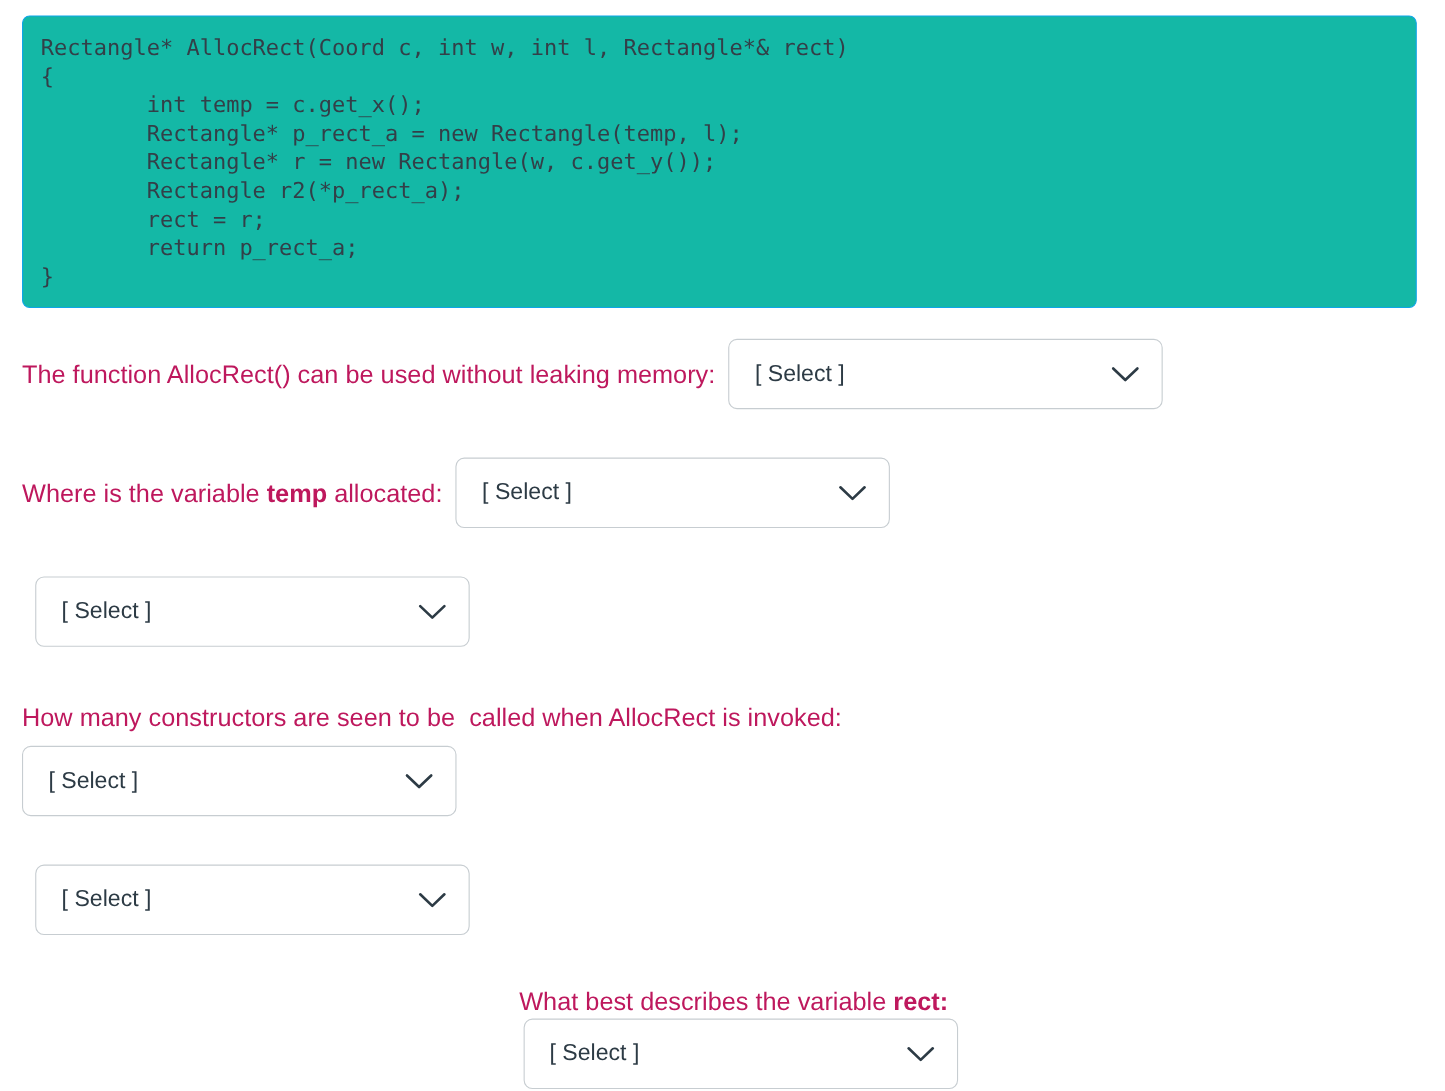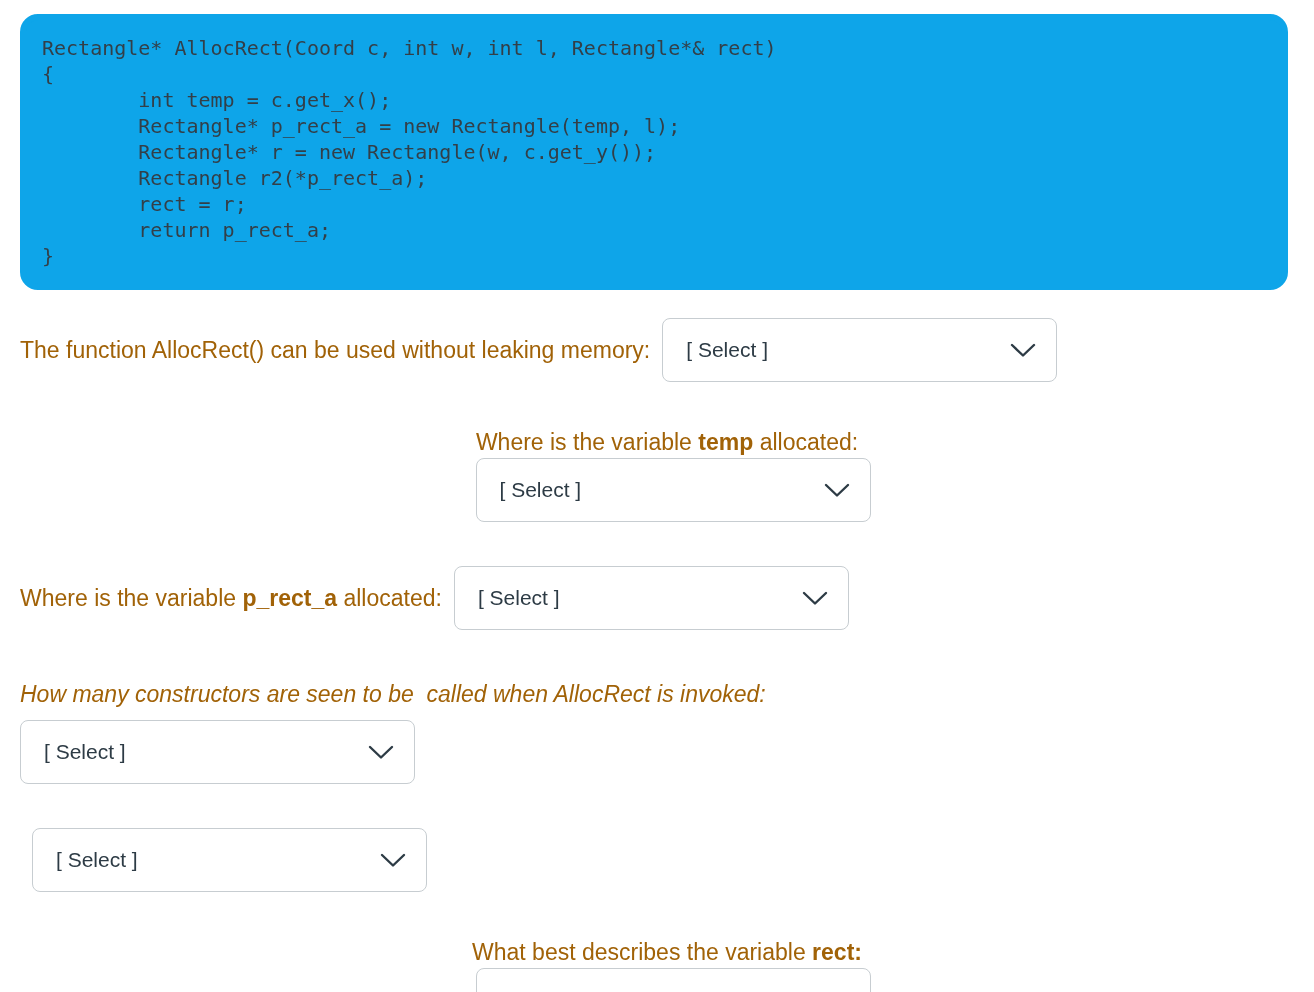--- a/index.html
+++ b/index.html
@@ -9,55 +9,55 @@
     height: 992px;
     font-family: "Liberation Sans", sans-serif;
     color: #2d3b45;
     overflow: hidden;
   }
   .page { position: relative; width: 1314px; height: 992px; }
 
   
   .code-block {
     margin: 14px 26px 0 20px;
-    background: #0ea5e9;
-    border: 6px solid #0ea5e9;
-    border-radius: 18px;
+    background: #14b8a6;
+    border: 1px solid #0ea5e9;
+    border-radius: 7px;
     padding: 15px 16px;
     font-family: "DejaVu Sans Mono", monospace;
     font-size: 20px;
     line-height: 26px;
     color: #333f48;
     white-space: pre;
     overflow: hidden;
   }
 
   
   .q-row {
     display: flex;
     align-items: center;
     margin-left: 20px;
   }
   .q-text {
     font-size: 23px;
     line-height: 32px;
-    color: #a16207;
+    color: #be185d;
     white-space: pre-wrap;
   }
   .q-text strong { font-weight: 700; }
 
   .m-q1 { margin-top: 28px; }
-  .m-q2 { margin-top: 44px; flex-direction: column; }
+  .m-q2 { margin-top: 44px; }
   .m-q3 { margin-top: 44px; }
   .m-q5 { margin-top: 44px; }
   .m-q6 { margin-top: 44px; flex-direction: column; }
 
   
   .q-block { margin: 48px 0 0 20px; }
-  .q-block .q-text { display: block; font-style: italic; }
+  .q-block .q-text { display: block; }
   .q-block .select-box { margin-top: 10px; margin-left: 0; }
 
   
   .select-box {
     flex: 0 0 auto;
     width: 395px;
     height: 64px;
     display: flex;
     align-items: center;
     justify-content: space-between;
@@ -106,21 +106,20 @@
     <span class="q-text"><span>Where is the variable </span><strong>temp</strong><span> allocated:</span></span>
     <div class="select-box" role="button" tabindex="0">
       <span class="select-label">[ Select ]</span>
       <svg class="chevron" width="26" height="15" viewBox="0 0 26 15">
           <polyline points="2,2 13,12.5 24,2" fill="none" stroke="#2d3b45" stroke-width="2.4" stroke-linecap="round" stroke-linejoin="round"></polyline>
         </svg>
     </div>
   </div>
 
   <div class="q-row m-q3">
-    <span class="q-text"><span>Where is the variable </span><strong>p_rect_a</strong><span> allocated:</span></span>
     <div class="select-box" role="button" tabindex="0">
       <span class="select-label">[ Select ]</span>
       <svg class="chevron" width="26" height="15" viewBox="0 0 26 15">
           <polyline points="2,2 13,12.5 24,2" fill="none" stroke="#2d3b45" stroke-width="2.4" stroke-linecap="round" stroke-linejoin="round"></polyline>
         </svg>
     </div>
   </div>
 
   <div class="q-block">
     <span class="q-text"><span>How many constructors are seen to be  called when AllocRect is invoked:</span></span>

